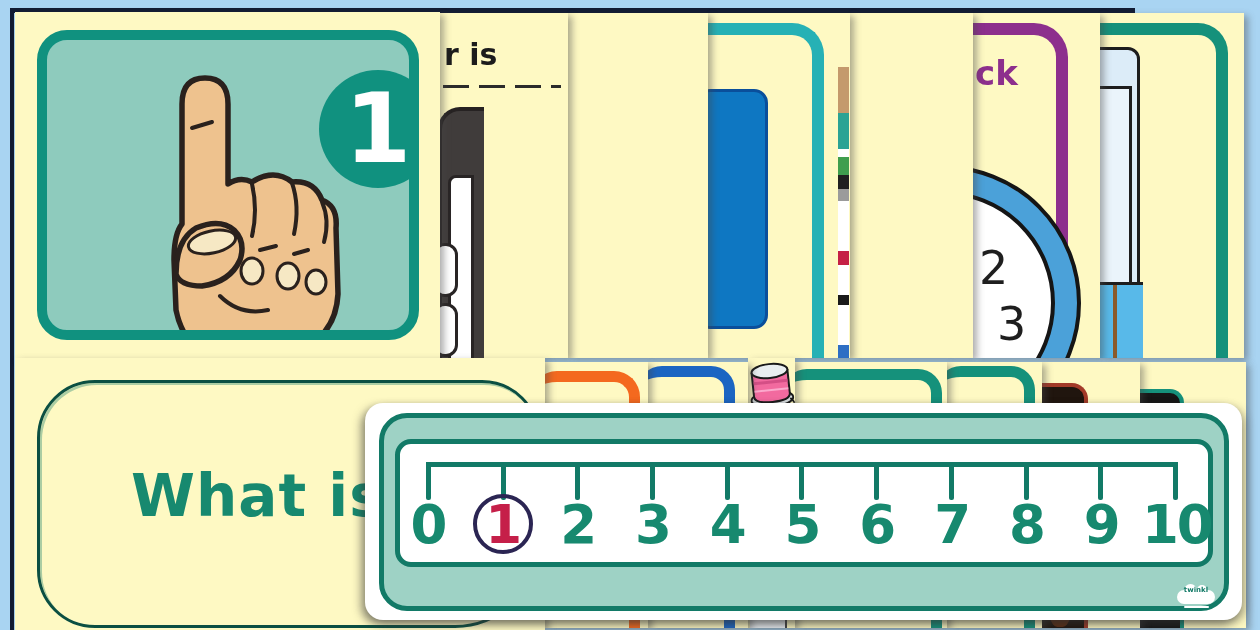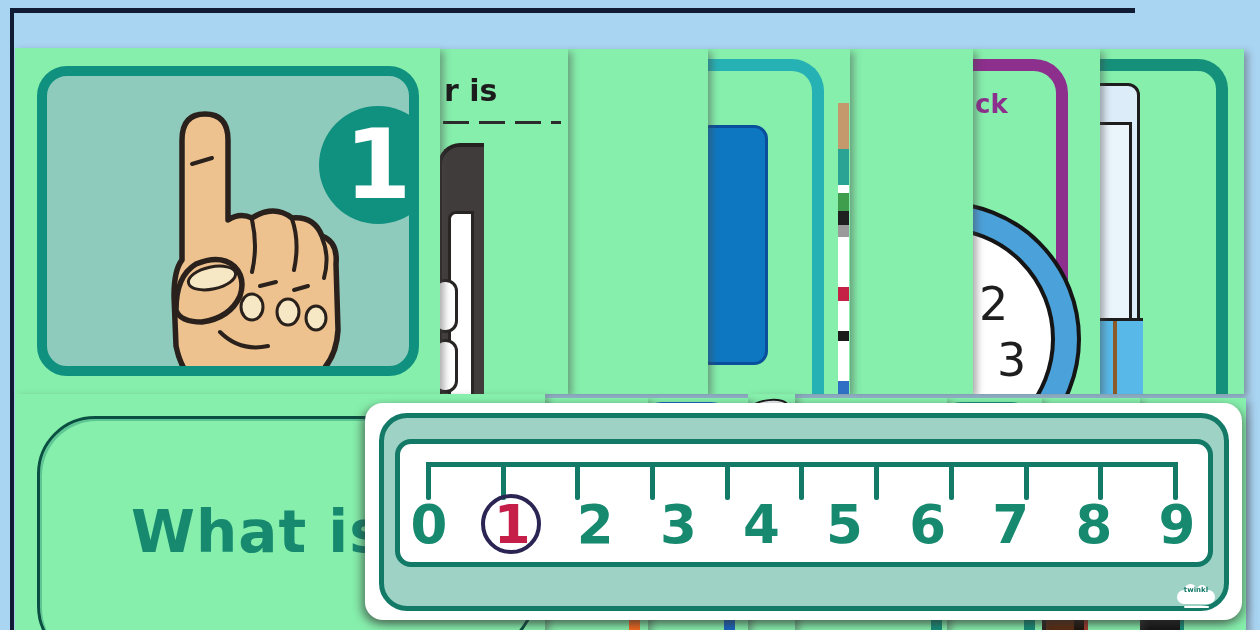--- a/index.html
+++ b/index.html
@@ -1,20 +1,20 @@
 <!DOCTYPE html>
 <html style="--bg: #a9d4f2; --navy: #111b33; --teal: #10917f; --tealFill: #8ecbbd; --tealDark: #127a67; --mint: #9ed2c5; --numGreen: #17896f; --crimson: #c51f49; --circleNavy: #2b2553; --orange: #f4691f; --blue: #1b65c2; --bluerect: #0e77c2; --cyan: #26b1b5; --purple: #8d2f8d; --clockBlue: #4ba1d9; --green: #15917b; --pink: #f26a9f; --skin: #eec28e; --outline: #2a211d; --nail: #f6e8c4; --phoneDark: #403c3b; --boxBorder: #0b4f42;"><head>
 <meta charset="utf-8">
 <style>
   * { box-sizing: border-box; margin: 0; padding: 0; }
   html,body { width:1260px; height:630px; overflow:hidden; }
   body { font-family: "DejaVu Sans", "Liberation Sans", sans-serif; }
   #stage { position:relative; width:1260px; height:630px; background:var(--bg); overflow:hidden; }
   .abs { position:absolute; }
-  .page { position:absolute; background:#86efac; box-shadow:4px 3px 7px rgba(70,70,70,.45); overflow:hidden;margin-top:36px; }
+  .page { position:absolute; background:#fef9c3; box-shadow:4px 3px 7px rgba(70,70,70,.45); overflow:hidden; }
 
   
   #backEdge { left:10px; top:8px; width:1125px; height:622px; border-top:5px solid var(--navy); border-left:4px solid var(--navy); z-index:0; }
 
   
   #card1 { left:15px; top:12px; width:425px; height:346px; z-index:18; }
   #tealPanel { left:22px; top:18px; width:382px; height:310px; background:var(--tealFill); border:10px solid var(--teal); border-radius:30px; overflow:hidden; }
   #badge { left:272px; top:30px; width:118px; height:118px; border-radius:50%; background:var(--teal); display:flex; align-items:center; justify-content:center; }
   #badge span { color:#fff; font-size:96px; font-weight:bold; line-height:118px; }
   #handSvg { left:48px; top:24px; width:270px; height:330px; }
@@ -34,21 +34,21 @@
   #card4 { left:708px; top:13px; width:142px; height:345px; z-index:15; }
   #frame4 { left:-20px; top:10px; width:136px; height:400px; border-top:12px solid var(--cyan); border-right:12px solid var(--cyan); border-radius:0 32px 0 0; }
   #blueRect { left:-12px; top:76px; width:72px; height:240px; background:var(--bluerect); border:3px solid #0a4f9b; border-radius:14px; }
   #edgeStrip { left:130px; top:54px; width:11px; }
   #edgeStrip div { width:11px; }
 
   #card5 { left:850px; top:13px; width:123px; height:345px; z-index:14; }
 
   #card6 { left:973px; top:13px; width:127px; height:345px; z-index:13; }
   #frame6 { left:-30px; top:10px; width:125px; height:400px; border-top:12px solid var(--purple); border-right:12px solid var(--purple); border-radius:0 34px 0 0; }
-  #frag2 { left:2px; top:40px; font-size:26px; font-weight:bold; color:var(--purple); }
+  #frag2 { left:2px; top:40px; font-size:34px; font-weight:bold; color:var(--purple); }
   #clockRing { left:-168px; top:152px; width:276px; height:276px; border-radius:50%; background:var(--clockBlue); border:4px solid #151515; }
   #clockFace { left:-142px; top:178px; width:224px; height:224px; border-radius:50%; background:#fff; border:4px solid #151515; }
   .clockNum { position:absolute; font-size:46px; color:#1e1e1e; }
 
   #card7 { left:1100px; top:13px; width:144px; height:345px; z-index:12; }
   #frame7 { left:-30px; top:10px; width:158px; height:400px; border-top:12px solid var(--green); border-right:12px solid var(--green); border-radius:0 30px 0 0; }
   #illus { left:-20px; top:34px; width:60px; height:311px; background:#dcecf8; border:3px solid #1d1d1d; border-radius:0 12px 0 0; }
   #illusInner { left:5px; top:36px; width:44px; height:200px; background:#eaf4fb; border:3px solid #1d1d1d; }
   #water { left:0; top:232px; width:60px; height:79px; background:#58b9e9; border-top:3px solid #1d1d1d; }
   #brownLine { left:30px; top:0; width:4px; height:79px; background:#8a5a2a; }
@@ -244,20 +244,21 @@
       <span class="cell">0</span>
       <span class="cell hl"><span>1</span><span class="circle"></span></span>
       <span class="cell">2</span>
       <span class="cell">3</span>
       <span class="cell">4</span>
       <span class="cell">5</span>
       <span class="cell">6</span>
       <span class="cell">7</span>
       <span class="cell">8</span>
       <span class="cell">9</span>
+      <span class="cell">10</span>
     </div>
     <div id="logo" class="abs">
       <div id="cloudText">twinkl</div>
       <div id="cloud"></div>
       <div id="tagBar"></div>
     </div>
   </div>
 
 </div>
 

